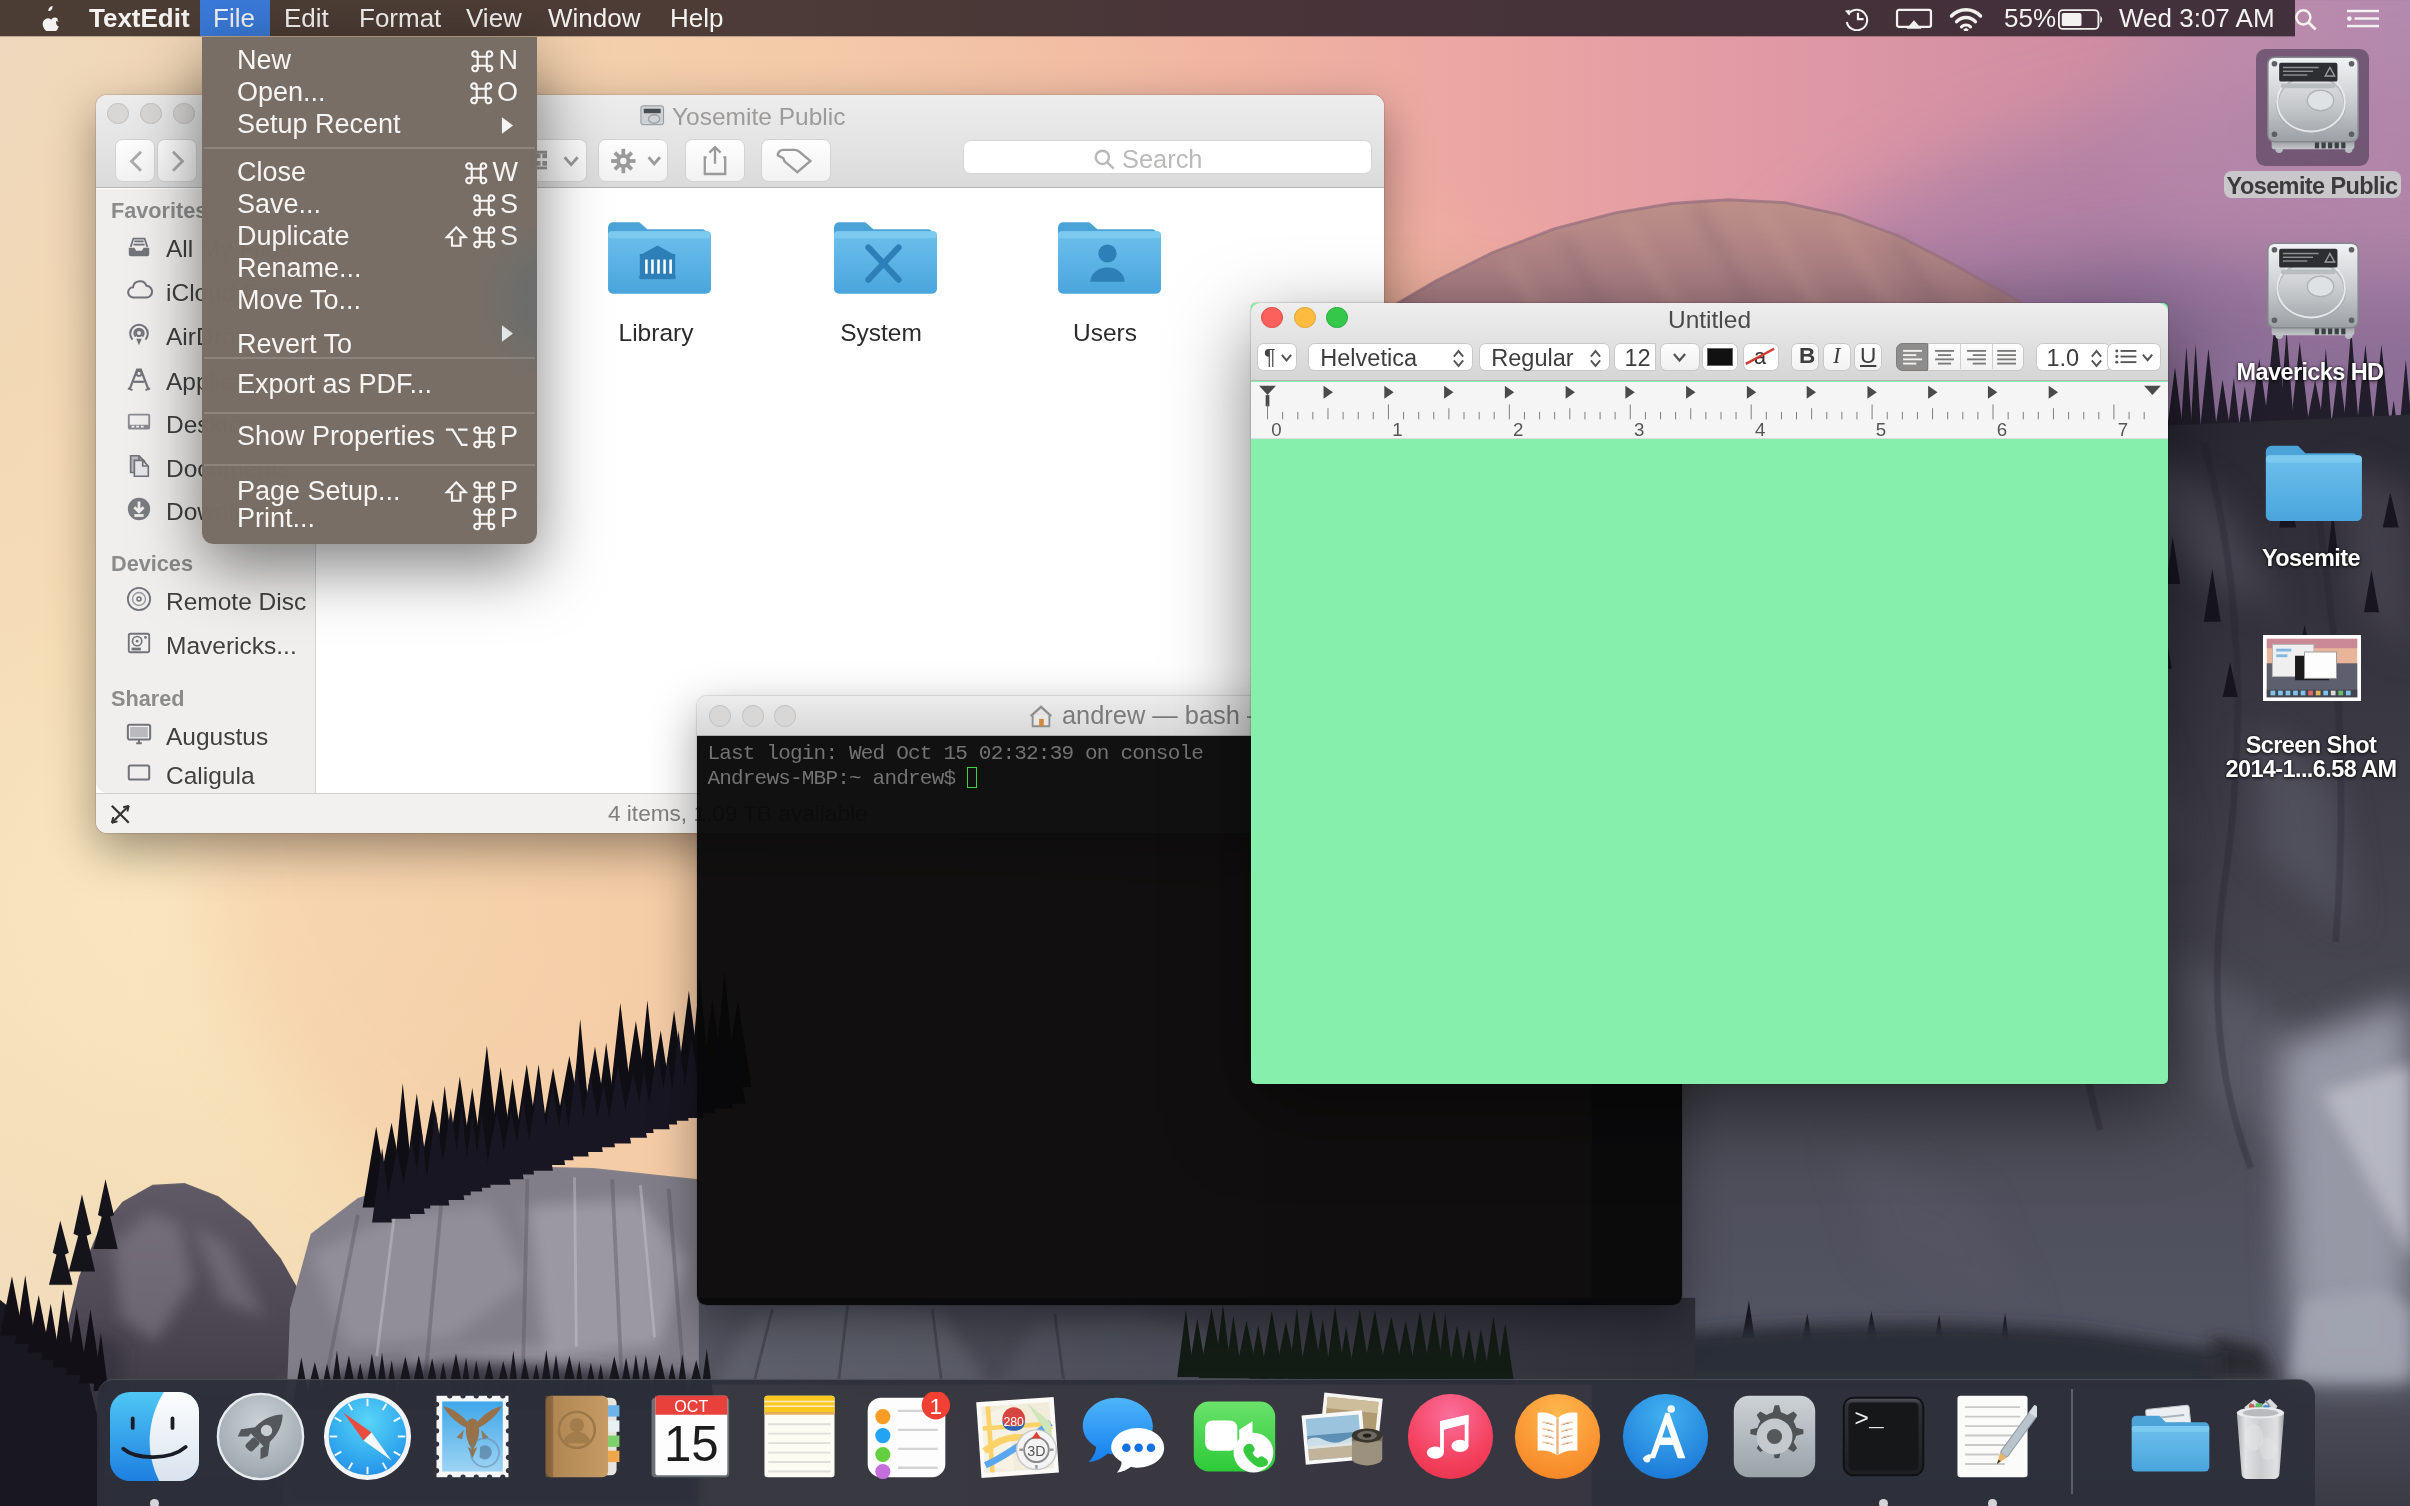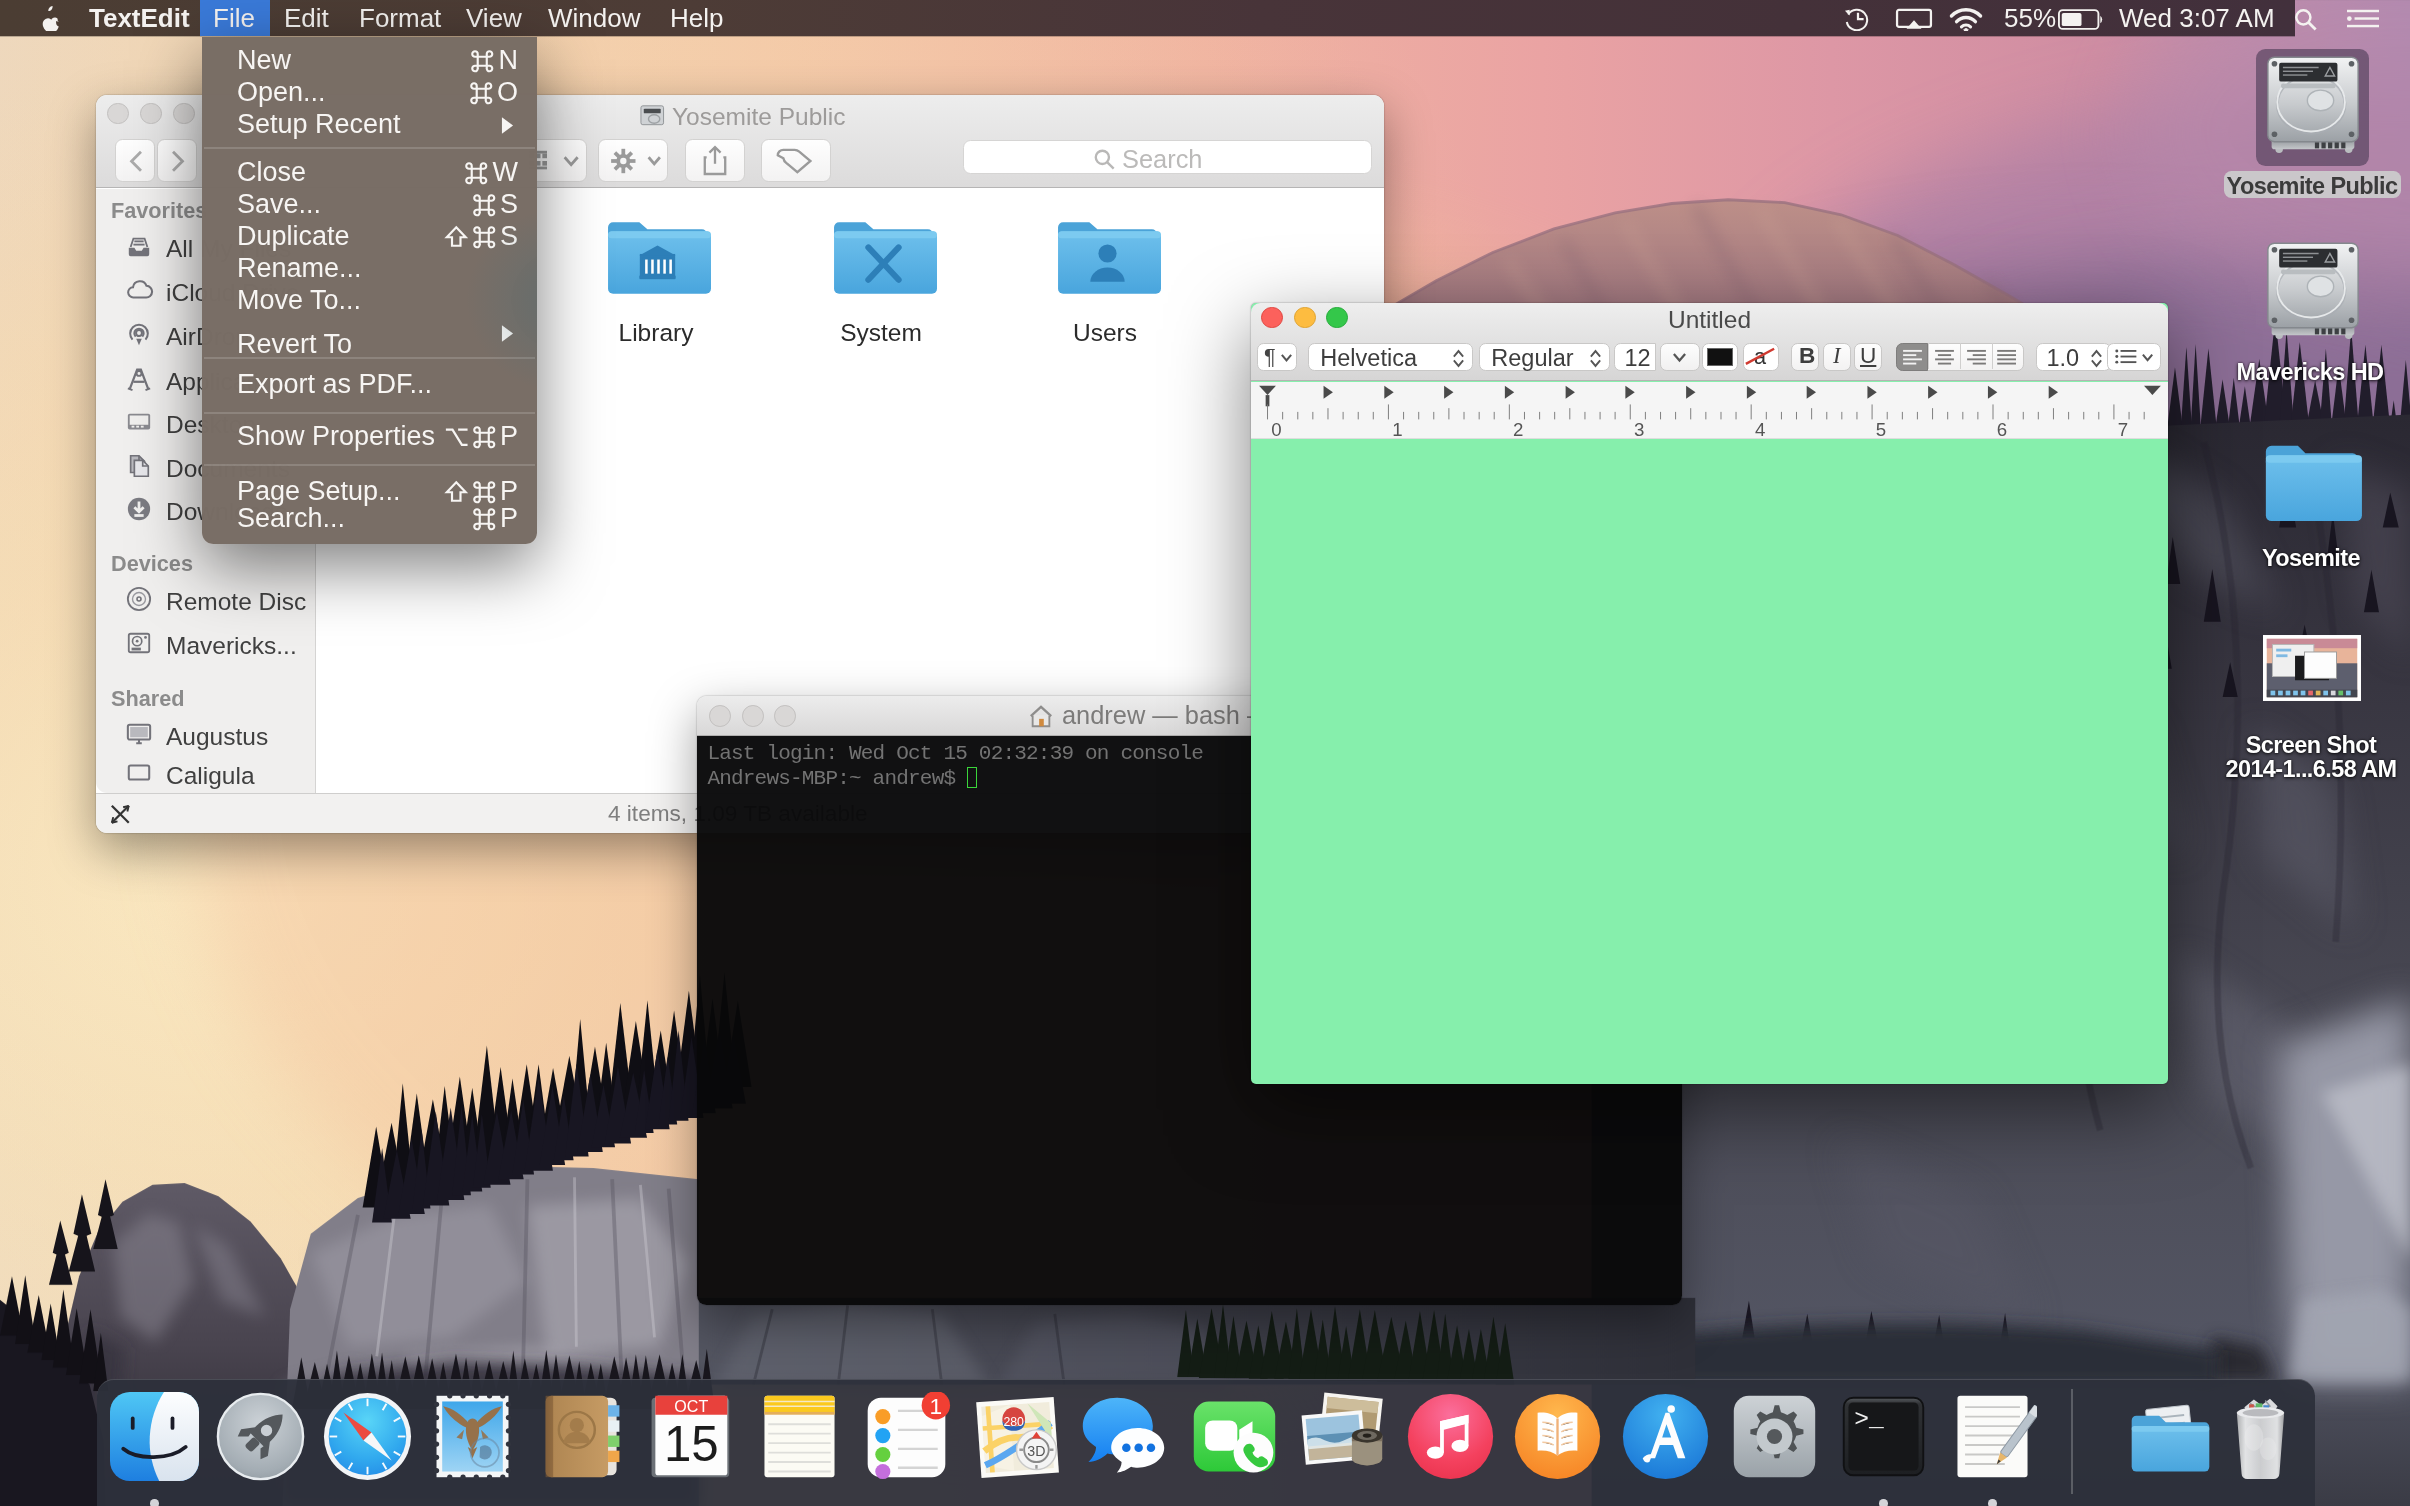--- a/index.html
+++ b/index.html
@@ -1032,21 +1032,21 @@
       </svg><svg width="24.5" height="24.5" viewBox="0 0 26 26" style="vertical-align:-4.7px;margin-left:2.8px;">
         <use href="#cmd"></use>
       </svg><span style="margin-left:3.8px;">P</span></div>
  <div class="sep" style="top:427px;"></div>
  <div class="it" style="top:439px;">Page Setup...</div>
     <div class="sc" style="top:439px;"><svg width="24.5" height="24.5" viewBox="0 0 26 26" style="vertical-align:-4.7px">
         <use href="#shift"></use>
       </svg><svg width="24.5" height="24.5" viewBox="0 0 26 26" style="vertical-align:-4.7px;margin-left:2.8px;">
         <use href="#cmd"></use>
       </svg><span style="margin-left:3.8px;">P</span></div>
- <div class="it" style="top:466px;">Search...</div>
+ <div class="it" style="top:466px;">Print...</div>
     <div class="sc" style="top:466px;"><svg width="24.5" height="24.5" viewBox="0 0 26 26" style="vertical-align:-4.7px">
         <use href="#cmd"></use>
       </svg><span style="margin-left:3.8px;">P</span></div>
  <div class="abs" style="left:264px;top:169px;width:207px;height:188px;background:radial-gradient(closest-side,rgba(62,108,122,0.38),rgba(62,108,122,0));"></div>
 </div>
 
 <div id="dock">
 
 <svg class="dicon" style="left:13px;" viewBox="0 0 94 94">
  <defs>

